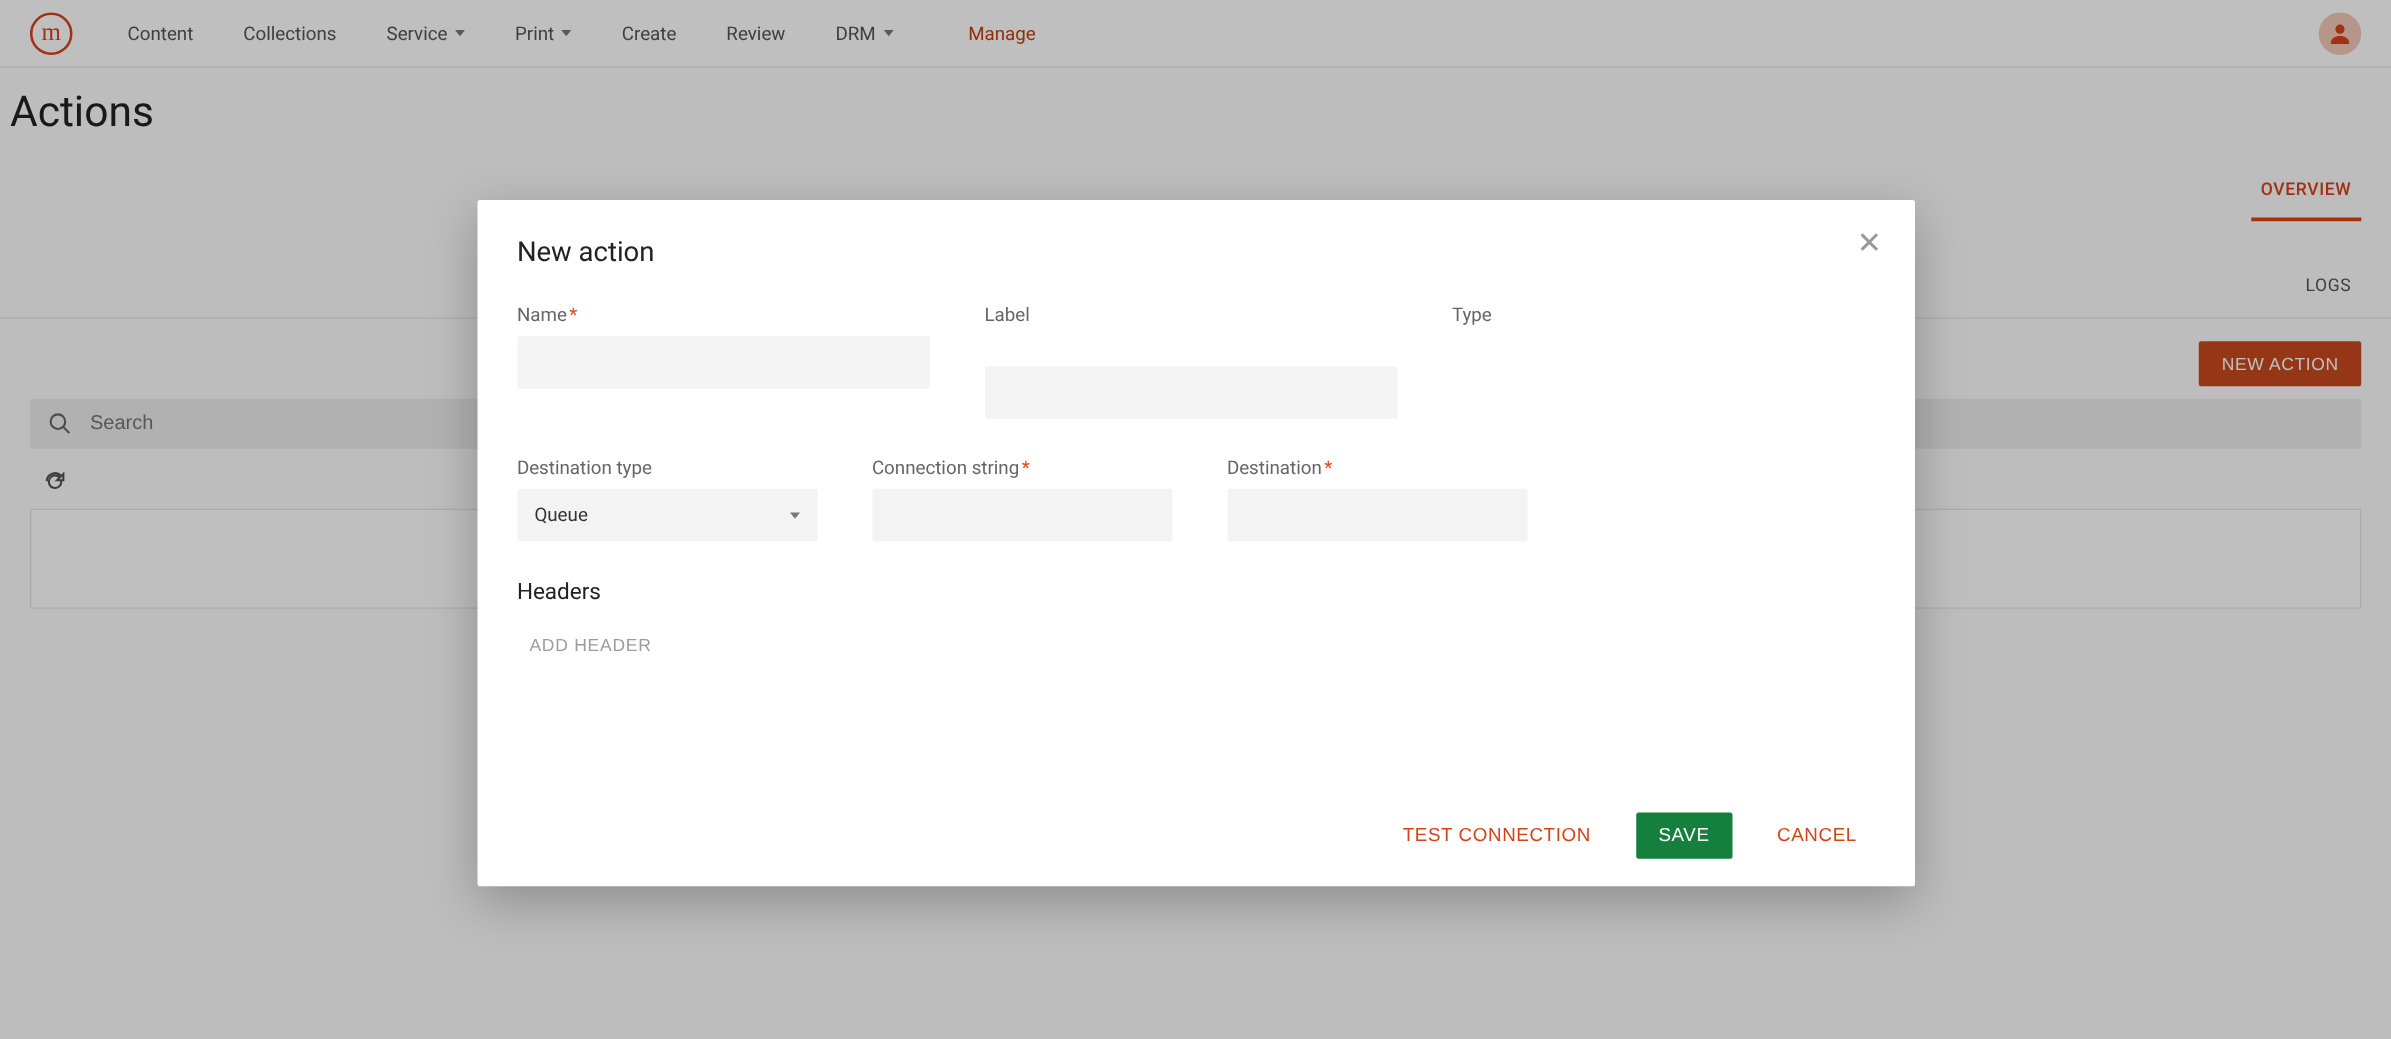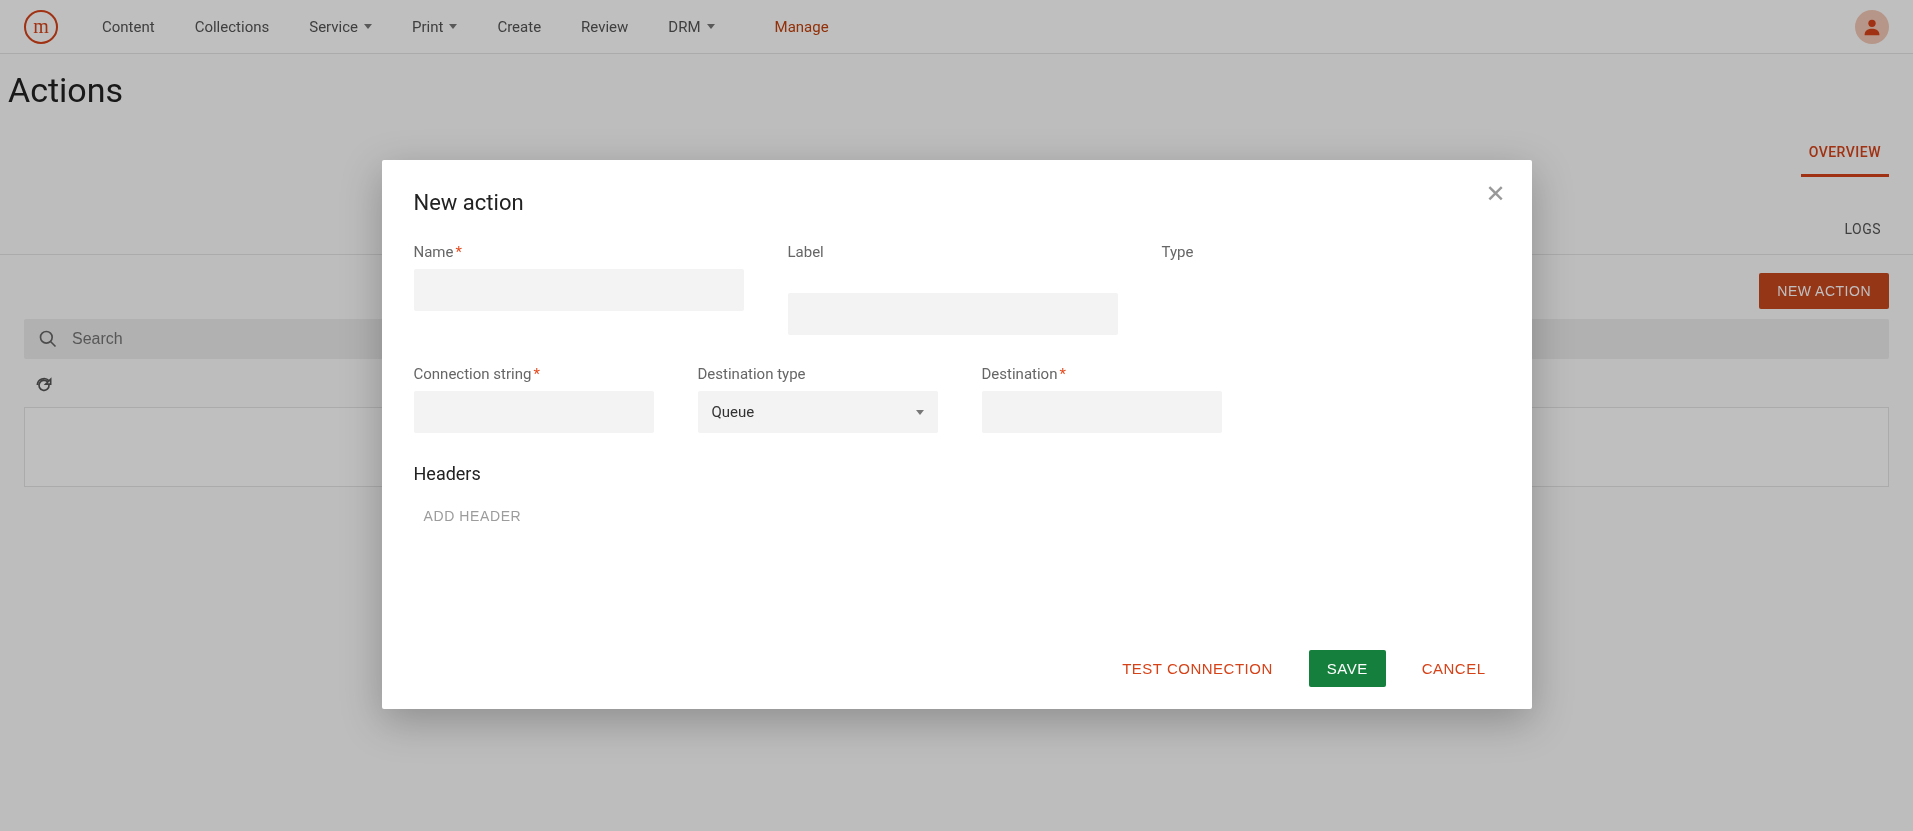--- a/index.html
+++ b/index.html
@@ -308,31 +308,31 @@
         <div class="form-label">Label</div>
         <input class="text-input" style="">
       </div>
       <div class="form-group w3">
         <div class="form-label">Type</div>
       </div>
     </div>
 
     <div class="form-row">
       <div class="form-group wsm">
-        <div class="form-label"><span>Connection string</span><span class="req">*</span></div>
-        <input class="text-input" style="">
-      </div>
-      <div class="form-group wsm">
         <div class="form-label">Destination type</div>
         <div class="select-input">
           <span>Queue</span>
           <span class="caret-down"></span>
         </div>
       </div>
       <div class="form-group wsm">
+        <div class="form-label"><span>Connection string</span><span class="req">*</span></div>
+        <input class="text-input" style="">
+      </div>
+      <div class="form-group wsm">
         <div class="form-label"><span>Destination</span><span class="req">*</span></div>
         <input class="text-input" style="">
       </div>
     </div>
 
     <div class="section-title">Headers</div>
     <button class="add-header-btn">ADD HEADER</button>
 
     <div class="modal-footer">
       <button class="footer-btn test">TEST CONNECTION</button>

